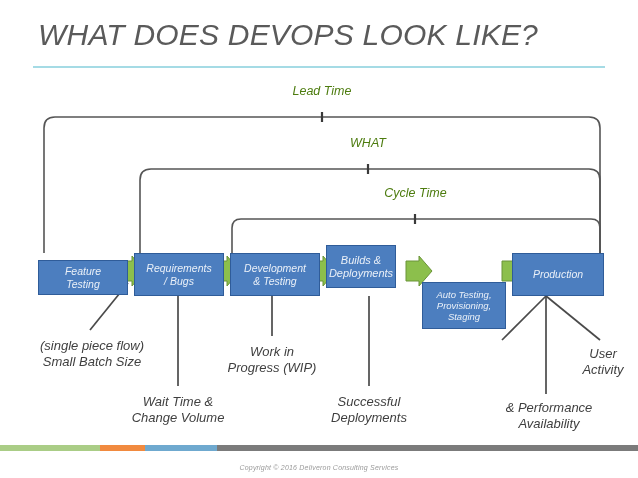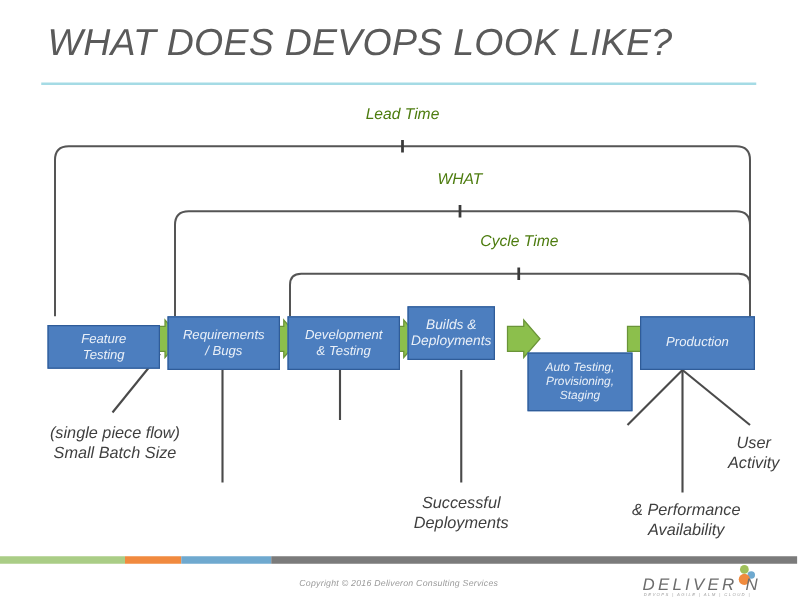--- a/index.html
+++ b/index.html
@@ -227,21 +227,29 @@
     <div>
       <div>Production</div>
     </div>
   </div>
 
   <div class="alabel" style="left:22px; top:338px; width:140px;">
     <div>(single piece flow)</div>
     <div>Small Batch Size</div>
   </div>
 
-
+  <div class="alabel" style="left:116px; top:394px; width:124px;">
+    <div>Wait Time &amp;</div>
+    <div>Change Volume</div>
+  </div>
+
+  <div class="alabel" style="left:212px; top:344px; width:120px;">
+    <div>Work in</div>
+    <div>Progress (WIP)</div>
+  </div>
 
   <div class="alabel" style="left:311px; top:394px; width:116px;">
     <div>Successful</div>
     <div>Deployments</div>
   </div>
 
 
   <div class="alabel" style="left:490px; top:400px; width:118px;">
     <div>&amp; Performance</div>
     <div>Availability</div>
@@ -254,21 +262,14 @@
 
   <div id="footer-bar">
     <div class="seg-green"></div>
     <div class="seg-orange"></div>
     <div class="seg-blue"></div>
     <div class="seg-gray"></div>
   </div>
 
   <div id="copyright">Copyright © 2016 Deliveron Consulting Services</div>
 
-  <div id="logo">
-    <div class="logo-dot" style="left:78px; top:0px;  width:7px; height:7px; background:#9fc05a;"></div>
-    <div class="logo-dot" style="left:84px; top:5px;  width:6px; height:6px; background:#6fa9cf;"></div>
-    <div class="logo-dot" style="left:77px; top:7px;  width:9px; height:9px; background:#f08b3e;"></div>
-    <div id="logo-word">DELIVER N</div>
-    <div id="logo-tag">DEVOPS  |  AGILE  |  ALM  |  CLOUD  |  CONSULTING</div>
-  </div>
 
 </div>
 
 </body></html>

